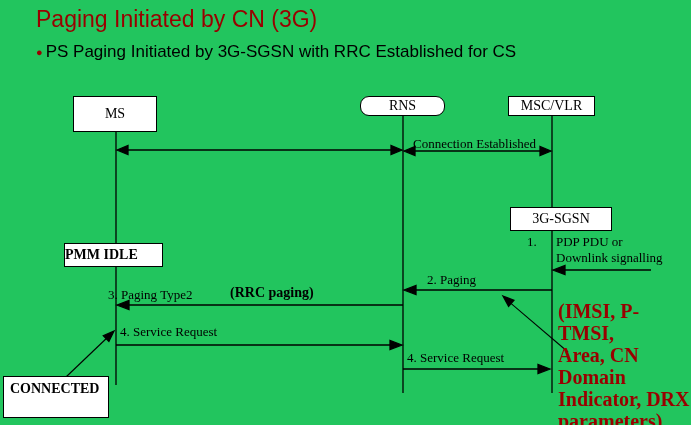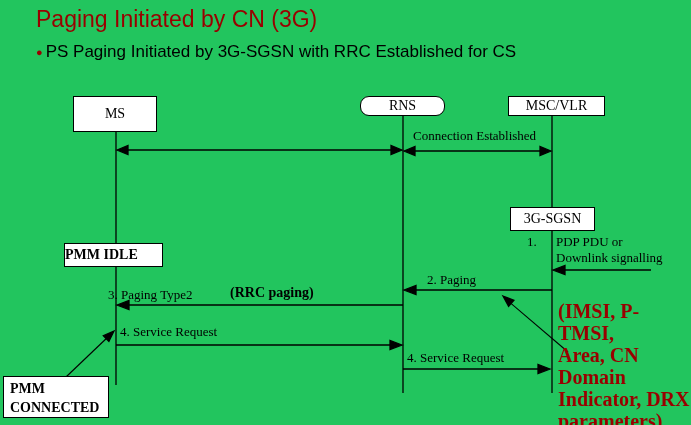--- a/index.html
+++ b/index.html
@@ -80,30 +80,29 @@
       <line x1="568" y1="352" x2="507" y2="300" stroke-width="1.1"></line>
       <polygon points="503,296 513.9,300.3 508.6,306.3"></polygon>
 
       <line x1="66" y1="377" x2="110" y2="335" stroke-width="1.1"></line>
       <polygon points="114,331 108.9,341.5 103.3,335.7"></polygon>
     </g>
   </svg>
 
   <div class="entity-box" style="left:73px; top:96px; width:84px; height:36px;">MS</div>
   <div class="entity-box" style="left:360px; top:96px; width:85px; height:20px;border-radius:9px;">RNS</div>
-  <div class="entity-box" style="left:508px; top:96px; width:97px; height:20px;">MSC/VLR</div>
-  <div class="entity-box" style="left:510px; top:207px; width:85px; height:24px;">3G-SGSN</div>
+  <div class="entity-box" style="left:508px; top:96px; width:87px; height:20px;">MSC/VLR</div>
+  <div class="entity-box" style="left:510px; top:207px; width:102px; height:24px;">3G-SGSN</div>
 
   <div class="state-box" style="left:64px; top:243px; width:99px; height:24px; display:flex; align-items:center; ">PMM IDLE</div>
   <div class="state-box" style="left:3px; top:376px; width:106px; height:42px; padding:2px 0 0 6px; line-height:19px;">
-    <div>PMM</div>
     <div>CONNECTED</div>
   </div>
 
-  <div class="msg-label" style="left:413px; top:128px;text-align:center;">Connection Established</div>
+  <div class="msg-label" style="left:413px; top:136px;text-align:center;">Connection Established</div>
   <div class="msg-label" style="left:527px; top:234px;">1.</div>
   <div class="msg-label" style="left:556px; top:234px;">PDP PDU or</div>
   <div class="msg-label" style="left:556px; top:250px;">Downlink signalling</div>
   <div class="msg-label" style="left:427px; top:272px;">2. Paging</div>
   <div class="msg-label" style="left:108px; top:287px;">3. Paging Type2</div>
   <div class="msg-label bold" style="left:230px; top:285px; font-size:14px;">(RRC paging)</div>
   <div class="msg-label" style="left:120px; top:324px;">4. Service Request</div>
   <div class="msg-label" style="left:407px; top:350px;">4. Service Request</div>
 
   <div id="annotation-block">

